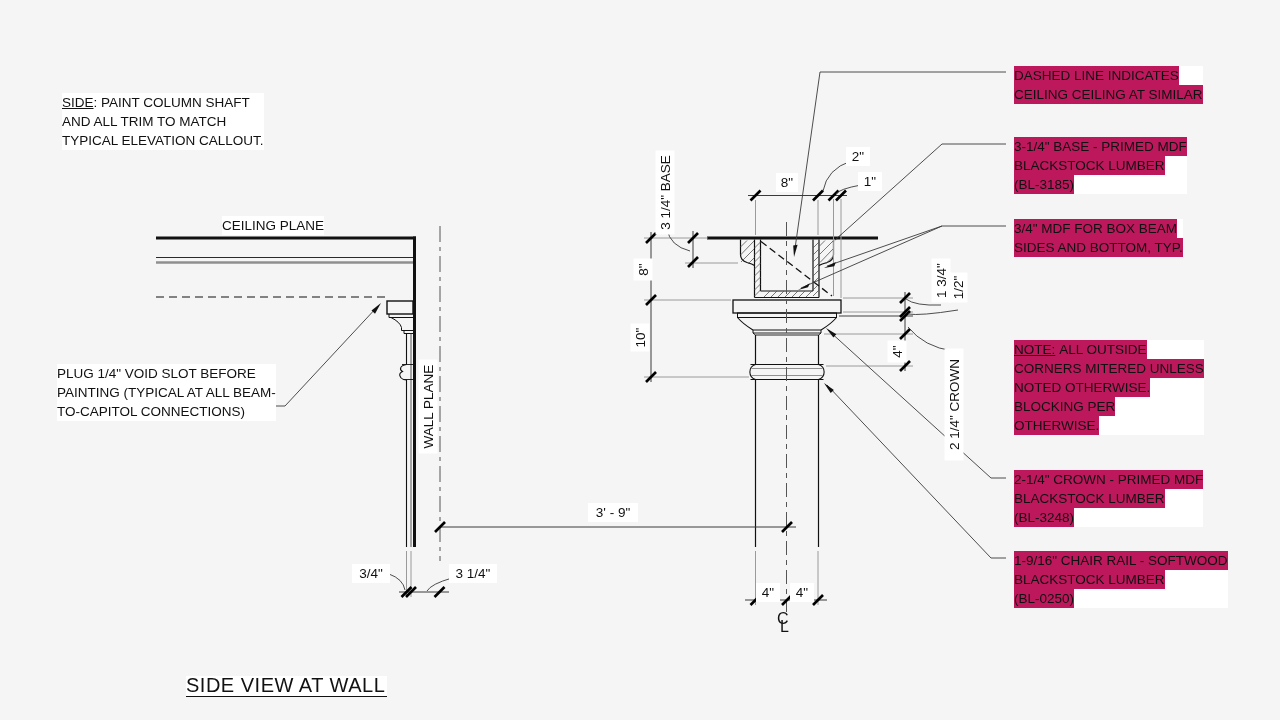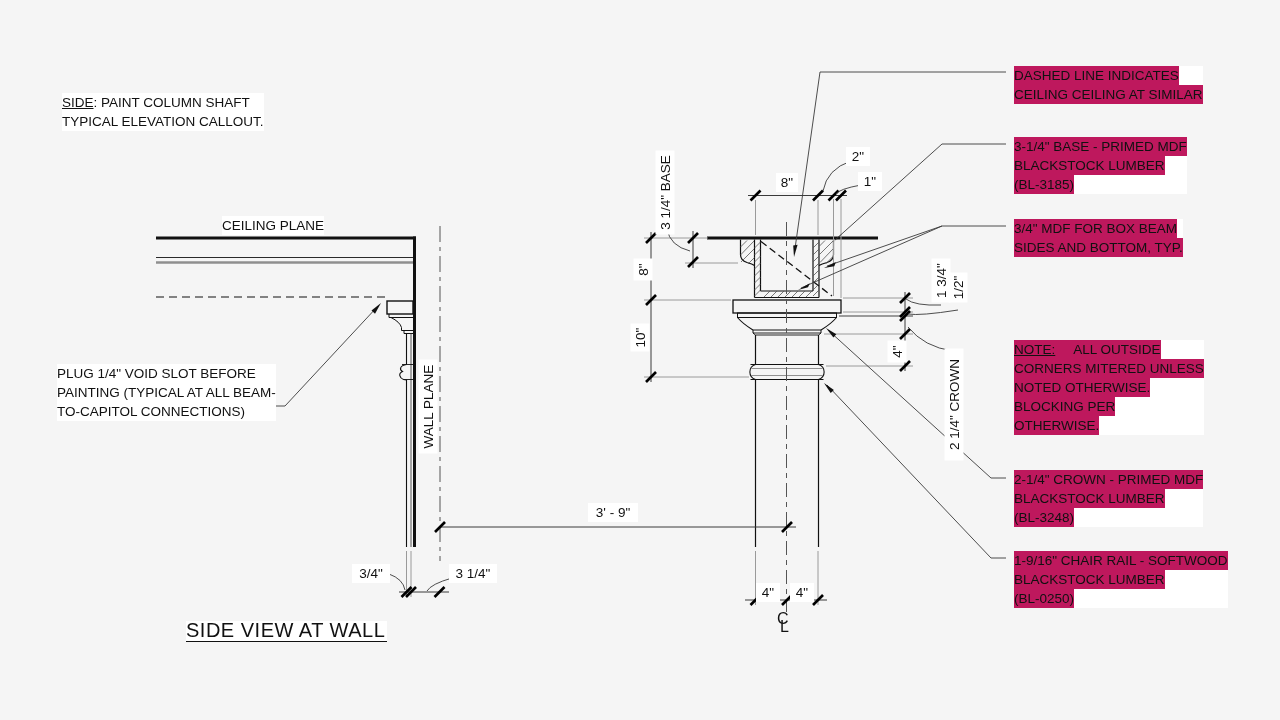--- a/index.html
+++ b/index.html
@@ -4,21 +4,21 @@
 <style>
   html,body{margin:0;padding:0;background:#e8e8e8;}
   #canvas{position:relative;width:1280px;height:720px;background:#f5f5f5;overflow:hidden;
           font-family:"Liberation Sans", sans-serif;color:#111;}
   #linework{position:absolute;left:0;top:0;}
   .t{position:absolute;background:#fff;white-space:nowrap;font-size:13.5px;line-height:19px;color:#111;}
   .ann .ln{background:#be185d;width:max-content;}
   .dim{text-align:center;}
   .rot{transform:rotate(-90deg);transform-origin:center center;text-align:center;}
   .ul{text-decoration:underline;}
-  .gap{margin-left:18px;}
+  .gap{margin-left:4px;}
   #title{font-size:20px;letter-spacing:.5px;border-bottom:1.6px solid #111;padding:0 2px 1px 0;background:#fff;}
   #cl-symbol{background:transparent;font-size:16px;}
   #cl-symbol .cl-l{position:relative;top:8px;margin-left:-8.5px;}
   svg line, svg path, svg rect, svg polyline{vector-effect:none;}
 </style>
 </head>
 <body>
 
 <div id="canvas">
 
@@ -200,20 +200,21 @@
     <polygon points="832,243 842.3,233.5 839.3,236.8"></polygon>
     <polygon points="824,268 835.8,262.1 834.3,266.2"></polygon>
     <polygon points="798,290 809.8,283.3 808,287.3"></polygon>
     <polygon points="826,328 836.3,334.2 833.4,337.5"></polygon>
     <polygon points="824,383 833.9,389.9 830.7,393"></polygon>
   </g>
 </svg>
 
 <div class="t" style="left:62px;top:93px;">
   <div><span class="ul">SIDE</span><span>: PAINT COLUMN SHAFT</span></div>
+  <div>AND ALL TRIM TO MATCH</div>
   <div>TYPICAL ELEVATION CALLOUT.</div>
 </div>
 
 <div class="t" style="left:222px;top:216px;text-align:right;">CEILING PLANE</div>
 
 <div class="t" style="left:57px;top:364px;">
   <div>PLUG 1/4" VOID SLOT BEFORE</div>
   <div>PAINTING (TYPICAL AT ALL BEAM-</div>
   <div>TO-CAPITOL CONNECTIONS)</div>
 </div>
@@ -271,15 +272,15 @@
   <div class="ln">BLACKSTOCK LUMBER</div>
   <div class="ln">(BL-3248)</div>
 </div>
 
 <div class="t ann" style="left:1014px;top:551px;">
   <div class="ln">1-9/16" CHAIR RAIL - SOFTWOOD</div>
   <div class="ln">BLACKSTOCK LUMBER</div>
   <div class="ln">(BL-0250)</div>
 </div>
 
-<div class="t" id="title" style="left:186px;top:621px;">SIDE VIEW AT WALL</div>
+<div class="t" id="title" style="left:186px;top:676px;">SIDE VIEW AT WALL</div>
 
 </div>
 
 </body></html>

